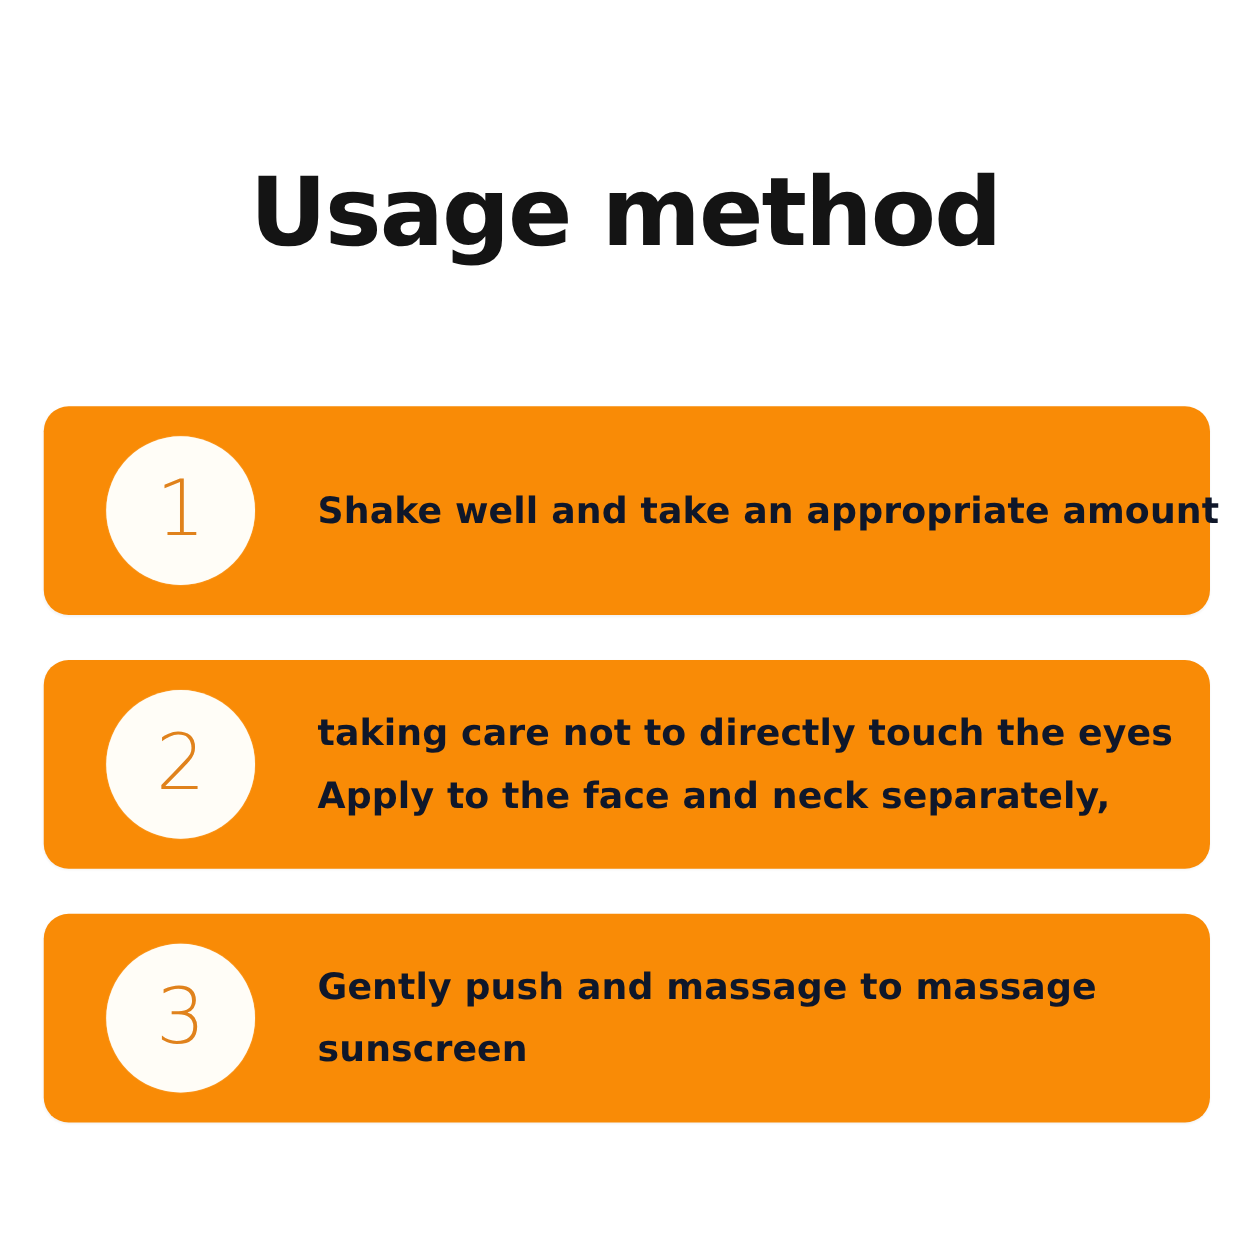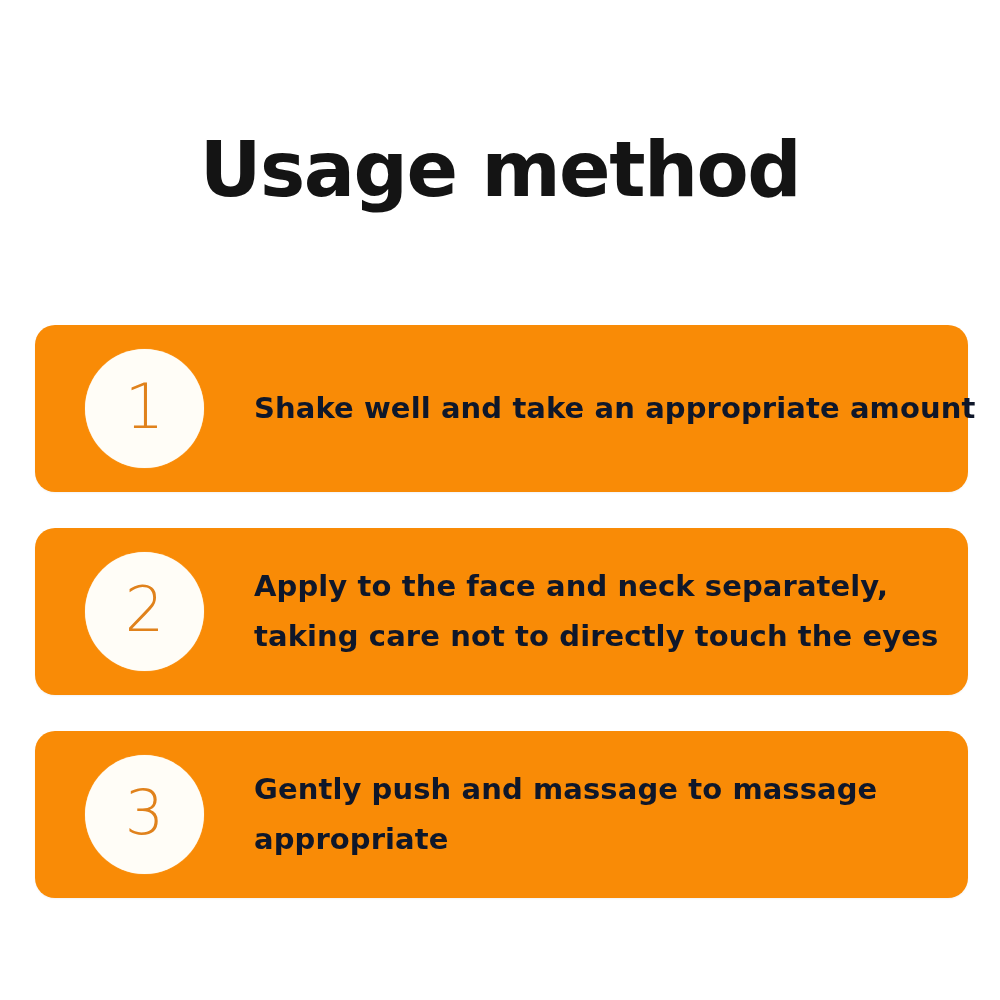--- a/index.html
+++ b/index.html
@@ -119,29 +119,29 @@
       <div class="step-text">
         <span class="line">Shake well and take an appropriate amount</span>
       </div>
     </div>
 
     <div class="step-card">
       <div class="step-badge">
         <span class="step-number">2</span>
       </div>
       <div class="step-text">
+        <span class="line">taking care not to directly touch the eyes</span>
         <span class="line">Apply to the face and neck separately,</span>
-        <span class="line">taking care not to directly touch the eyes</span>
       </div>
     </div>
 
     <div class="step-card">
       <div class="step-badge">
         <span class="step-number">3</span>
       </div>
       <div class="step-text">
         <span class="line">Gently push and massage to massage</span>
-        <span class="line">appropriate</span>
+        <span class="line">sunscreen</span>
       </div>
     </div>
 
   </div>
 </div>
 
 </body></html>

